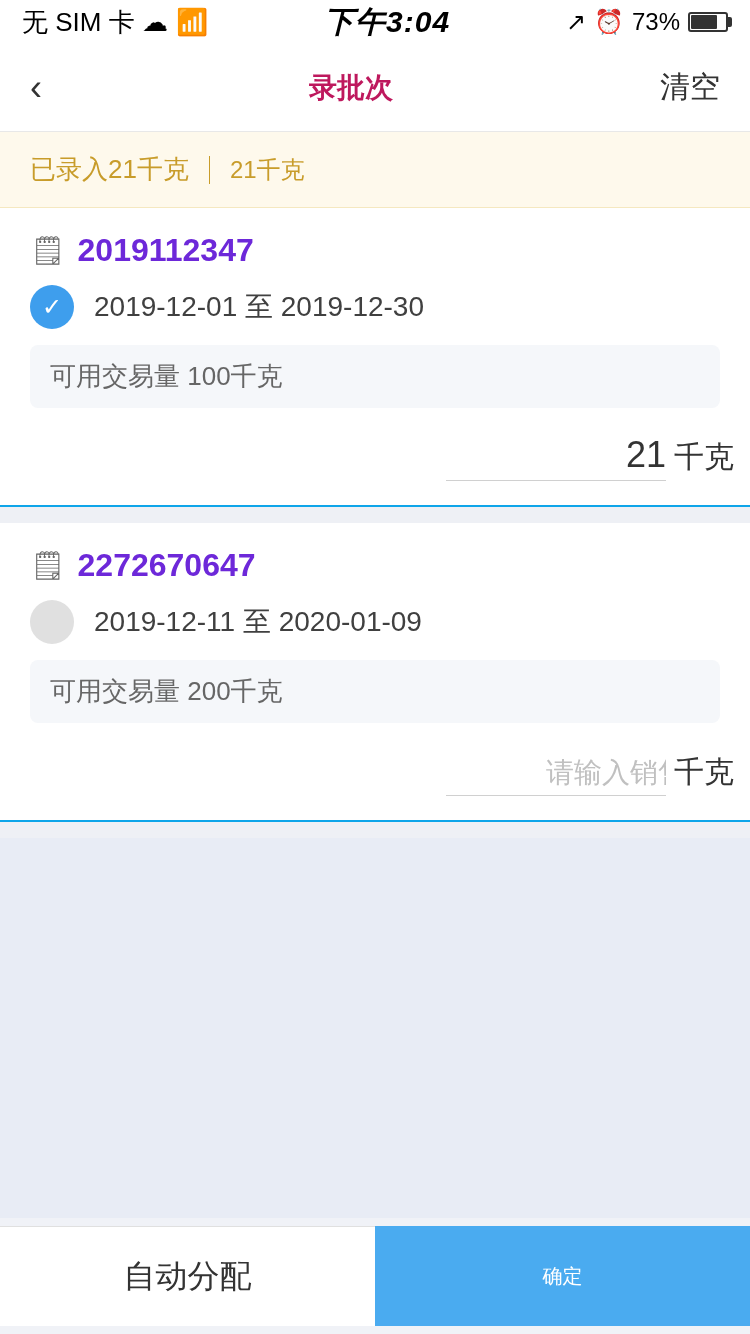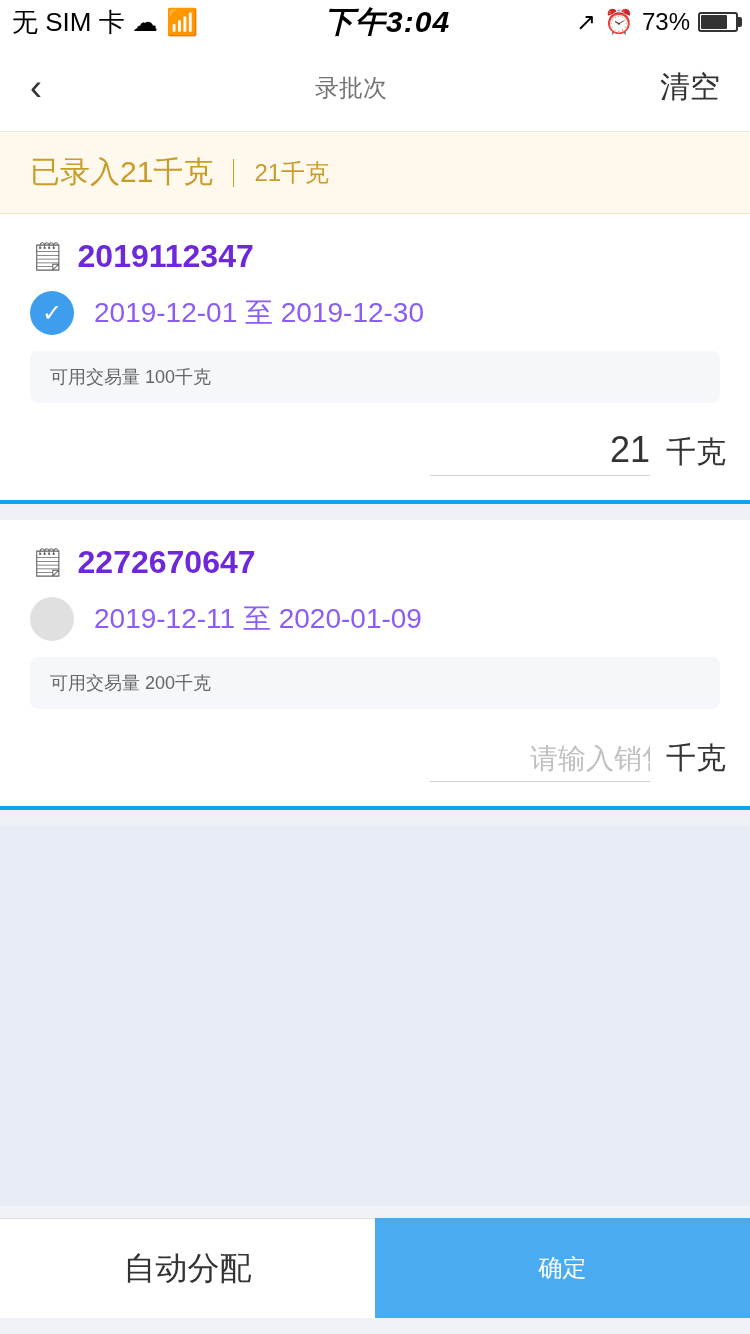--- a/index.html
+++ b/index.html
@@ -13,21 +13,21 @@
     }
 
     
     .status-bar {
       width: 750px;
       height: 44px;
       background: #fff;
       display: flex;
       align-items: center;
       justify-content: space-between;
-      padding: 0 12px;
+      padding: 0 22px;
       font-size: 28px;
     }
     .status-left {
       display: flex;
       align-items: center;
       gap: 8px;
       font-size: 26px;
       font-weight: 500;
     }
     .status-center {
@@ -81,41 +81,41 @@
       justify-content: space-between;
       padding: 0 30px;
       border-bottom: 1px solid #e8e8e8;
     }
     .nav-back {
       font-size: 36px;
       color: #333;
       cursor: pointer;
     }
     .nav-title {
-      font-size: 24px;
-      font-weight: 400;
-      color: #737373;
+      font-size: 28px;
+      font-weight: 700;
+      color: #be185d;
     }
     .nav-action {
       font-size: 30px;
       color: #333;
       cursor: pointer;
     }
 
     
     .info-banner {
       background: #fef9ec;
       padding: 20px 30px;
       display: flex;
       align-items: center;
       gap: 20px;
       border-bottom: 1px solid #f5e8c0;
     }
     .info-label {
-      font-size: 30px;
+      font-size: 26px;
       color: #c89c2a;
       text-align: center;
     }
     .info-divider {
       width: 1px;
       height: 28px;
       background: #c89c2a;
     }
     .info-value {
       font-size: 24px;
@@ -164,39 +164,39 @@
     }
     .radio-btn.unselected {
       background: #e0e0e0;
     }
     .radio-check {
       color: #fff;
       font-size: 24px;
     }
     .batch-date {
       font-size: 28px;
-      color: #8b5cf6;
+      color: #404040;
     }
 
     .batch-avail {
       margin: 8px 30px 16px 30px;
       background: #f5f7fa;
       border-radius: 8px;
       padding: 14px 20px;
-      font-size: 18px;
+      font-size: 26px;
       color: #666;
     }
 
     .batch-input-row {
       display: flex;
       align-items: center;
       justify-content: flex-end;
-      padding: 10px 24px 24px 30px;
-      gap: 16px;
-      border-bottom: 4px solid #0ea5e9;
+      padding: 10px 16px 24px 30px;
+      gap: 8px;
+      border-bottom: 2px solid #0ea5e9;
     }
     .qty-input {
       font-size: 36px;
       color: #333;
       font-weight: 500;
       border: none;
       outline: none;
       text-align: right;
       background: transparent;
       width: 120px;
@@ -218,39 +218,39 @@
     
     .empty-area {
       background: #e8ecf5;
       flex: 1;
       min-height: 400px;
     }
 
     
     .bottom-bar {
       position: fixed;
-      bottom: 16px;
+      bottom: 8px;
       width: 750px;
       height: 100px;
       display: flex;
     }
     .btn-auto {
       flex: 1;
       background: #fff;
       border: none;
       font-size: 32px;
       color: #333;
       cursor: pointer;
       border-top: 1px solid #e0e0e0;
     }
     .btn-confirm {
       flex: 1;
       background: #4aabf0;
       border: none;
-      font-size: 24px;
+      font-size: 20px;
       color: #fff;
       cursor: pointer;
       text-align: center;
     }
 
     
     .input-container {
       display: flex;
       flex-direction: column;
       align-items: flex-end;

